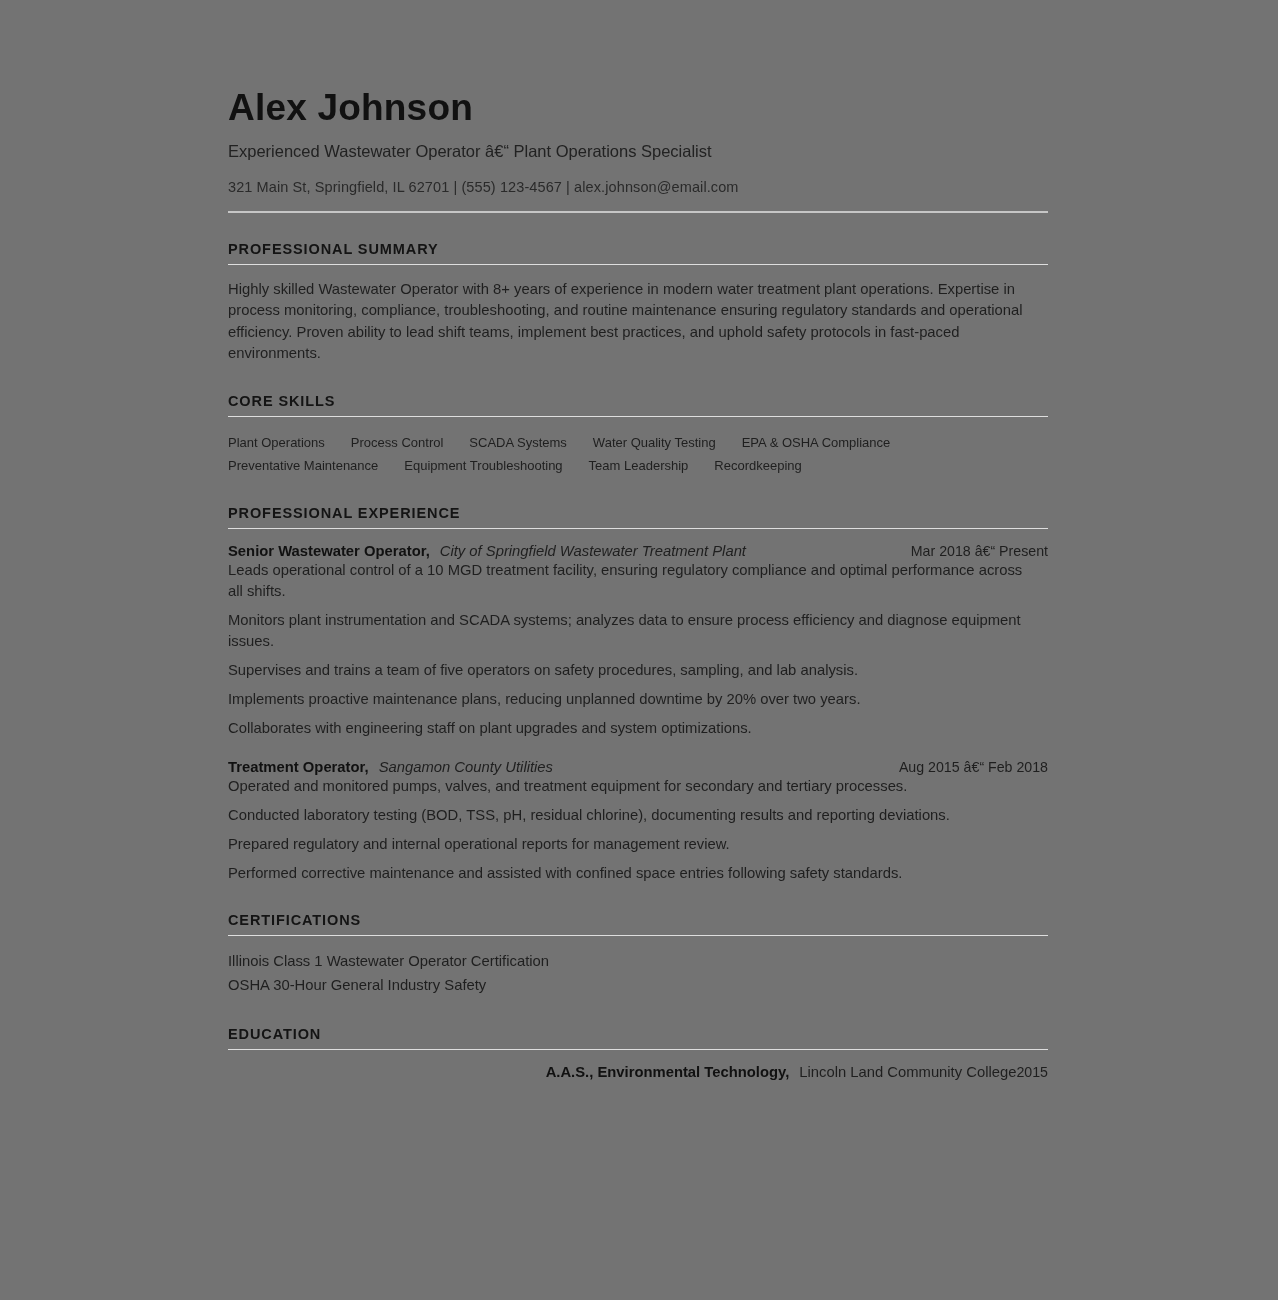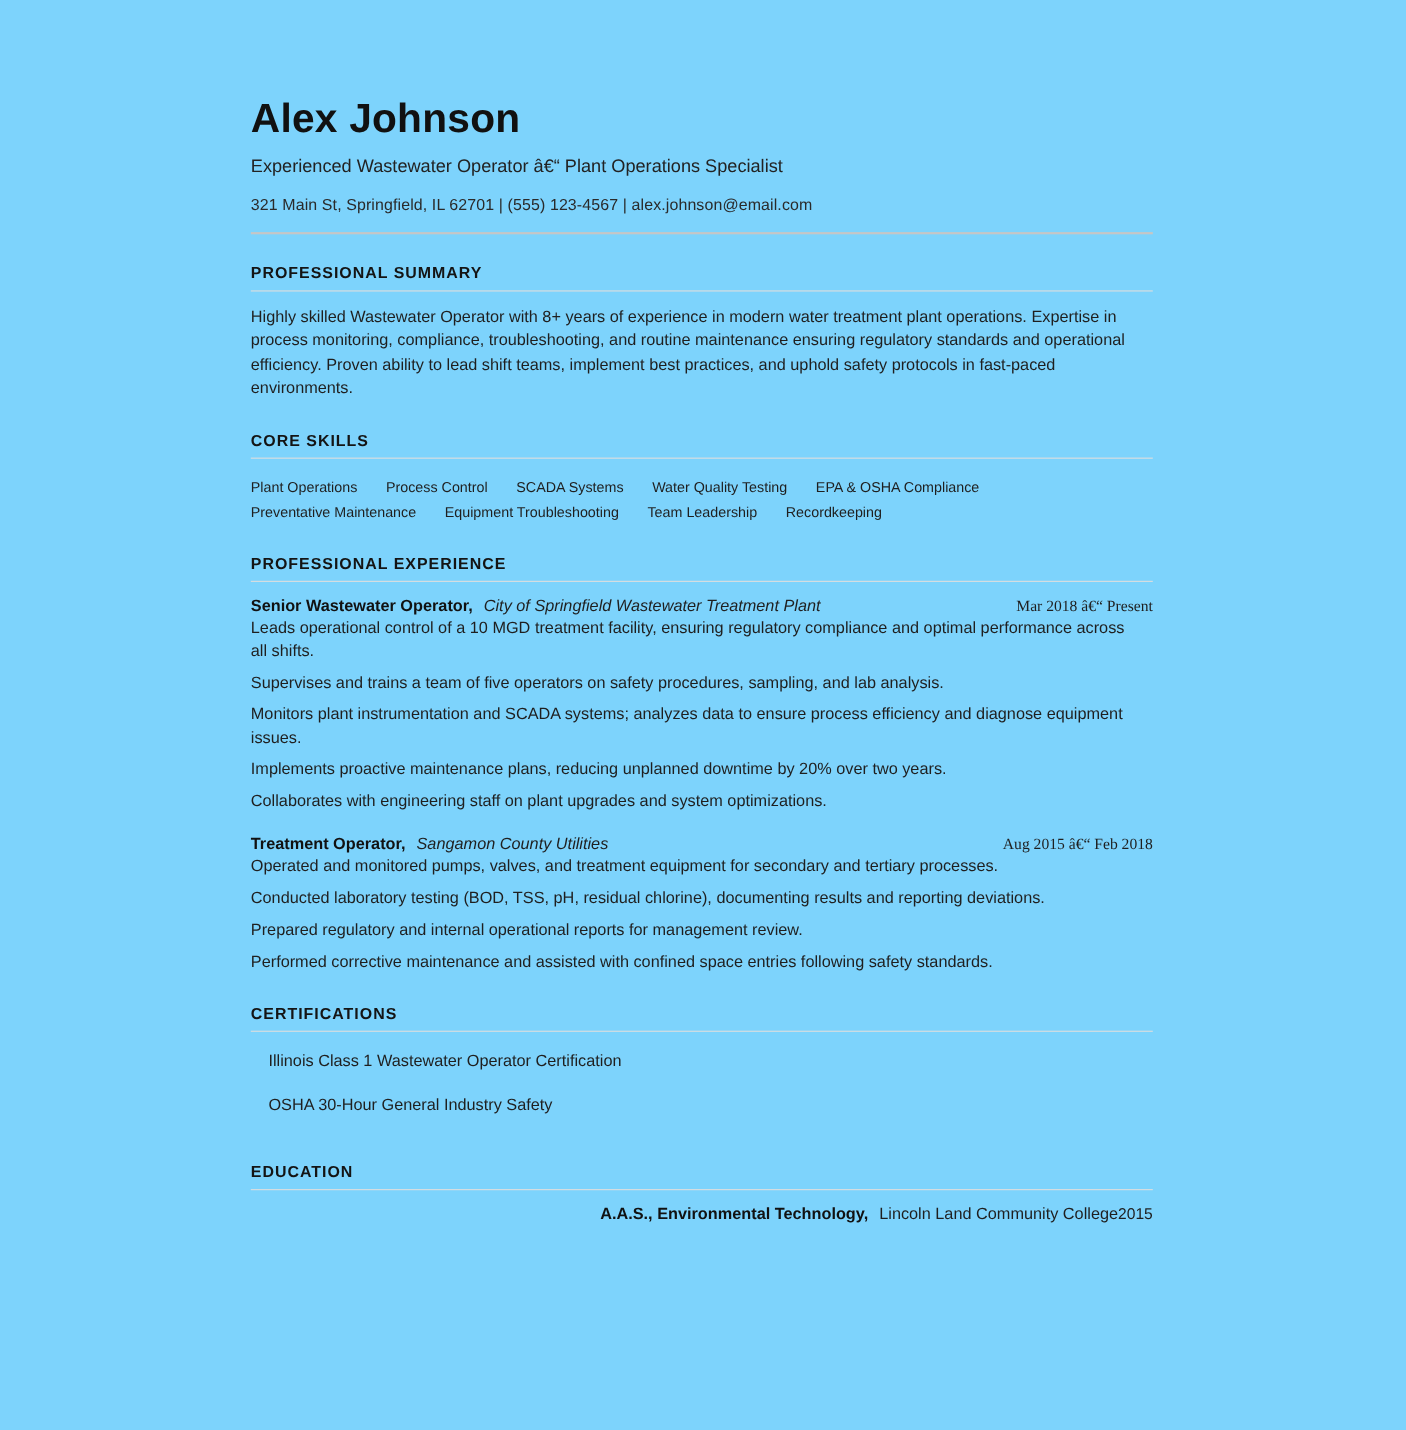--- a/index.html
+++ b/index.html
@@ -11,21 +11,21 @@
     width: 1278px;
     height: 1300px;
     font-family: "Liberation Sans", sans-serif;
     color: #1a1a1a;
     -webkit-font-smoothing: antialiased;
   }
   .page {
     position: relative;
     width: 1278px;
     height: 1300px;
-    background: #7dd3fc;
+    background: #737373;
     overflow: hidden;
   }
   .resume {
     position: absolute;
     left: 228px;
     top: 88px;
     width: 820px;
   }
 
   
@@ -129,38 +129,37 @@
   .job-company {
     font-style: italic;
     color: #1f1f1f;
     text-align: right;
   }
   .job-dates {
     font-size: 14.2px;
     color: #1f1f1f;
     white-space: nowrap;
     text-align: right;
-    font-family: Liberation Serif, serif;
   }
   .bullet {
     font-size: 14.8px;
     line-height: 1.42;
     color: #1f1f1f;
     margin: 0 16px 8px 0;
     max-width: 818px;
   }
   .bullet:last-child { margin-bottom: 0; }
   .bullet.first { margin-top: 0; }
 
   
   .cert-line {
     font-size: 14.8px;
     line-height: 1.62;
     color: #1f1f1f;
-    margin: 16px;
+    margin: 0;
   }
 
   
   .edu-head {
     display: flex;
     align-items: baseline;
     justify-content: flex-end;
     width: 820px;
   }
   .edu-left { font-size: 14.8px; white-space: nowrap; }
@@ -207,22 +206,22 @@
       <div class="section-rule"></div>
 
       <div class="job">
         <div class="job-head">
           <div class="job-head-left">
             <span class="job-role">Senior Wastewater Operator</span><span class="job-sep">,</span><span class="job-company">City of Springfield Wastewater Treatment Plant</span>
           </div>
           <div class="job-dates">Mar 2018 â€“ Present</div>
         </div>
         <p class="bullet first">Leads operational control of a 10 MGD treatment facility, ensuring regulatory compliance and optimal performance across all shifts.</p>
+        <p class="bullet">Monitors plant instrumentation and SCADA systems; analyzes data to ensure process efficiency and diagnose equipment issues.</p>
         <p class="bullet">Supervises and trains a team of five operators on safety procedures, sampling, and lab analysis.</p>
-        <p class="bullet">Monitors plant instrumentation and SCADA systems; analyzes data to ensure process efficiency and diagnose equipment issues.</p>
         <p class="bullet">Implements proactive maintenance plans, reducing unplanned downtime by 20% over two years.</p>
         <p class="bullet">Collaborates with engineering staff on plant upgrades and system optimizations.</p>
       </div>
 
       <div class="job">
         <div class="job-head">
           <div class="job-head-left">
             <span class="job-role">Treatment Operator</span><span class="job-sep">,</span><span class="job-company">Sangamon County Utilities</span>
           </div>
           <div class="job-dates">Aug 2015 â€“ Feb 2018</div>

